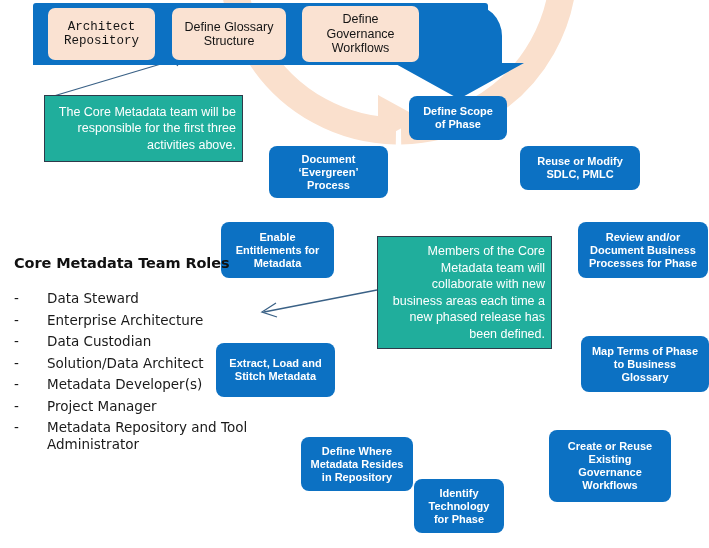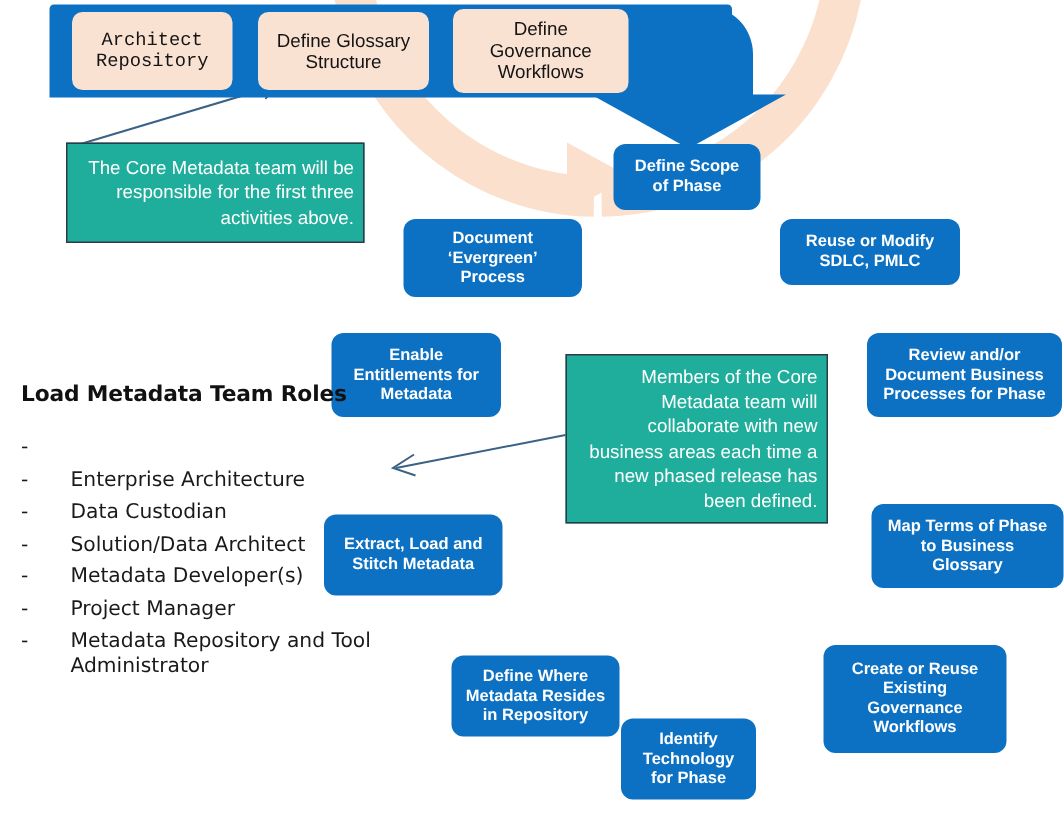--- a/index.html
+++ b/index.html
@@ -203,25 +203,26 @@
 Metadata</div>
 
 <div class="abs blue-box" id="cyc-document-ever" style="white-space:pre-line">Document
 ‘Evergreen’
 Process</div>
 
 <div class="abs teal-box" id="callout-core-team">The Core Metadata team will be responsible for the first three activities above.</div>
 
 <div class="abs teal-box" id="callout-collaboration">Members of the Core Metadata team will collaborate with new business areas each time a new phased release has been defined.</div>
 
-<div class="abs" id="roles-title">Load Metadata Team Roles</div>
+<div class="abs" id="roles-title">Core Metadata Team Roles</div>
 
 <div class="abs" id="roles-list">
     <div class="role-row">
       <span class="role-dash">-</span>
+      <span class="role-label">Data Steward</span>
     </div>
     <div class="role-row">
       <span class="role-dash">-</span>
       <span class="role-label">Enterprise Architecture</span>
     </div>
     <div class="role-row">
       <span class="role-dash">-</span>
       <span class="role-label">Data Custodian</span>
     </div>
     <div class="role-row">

